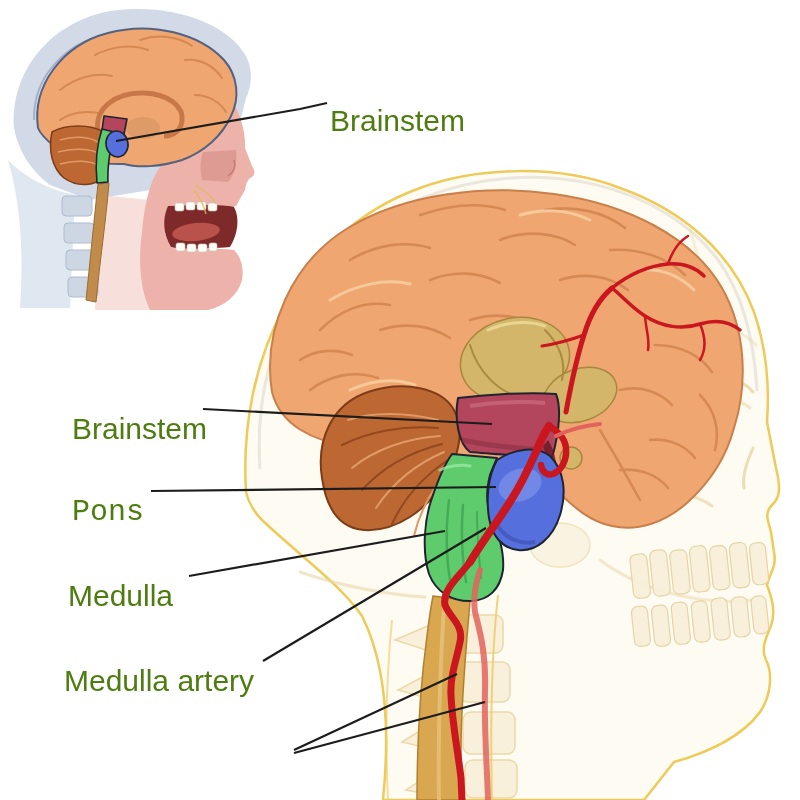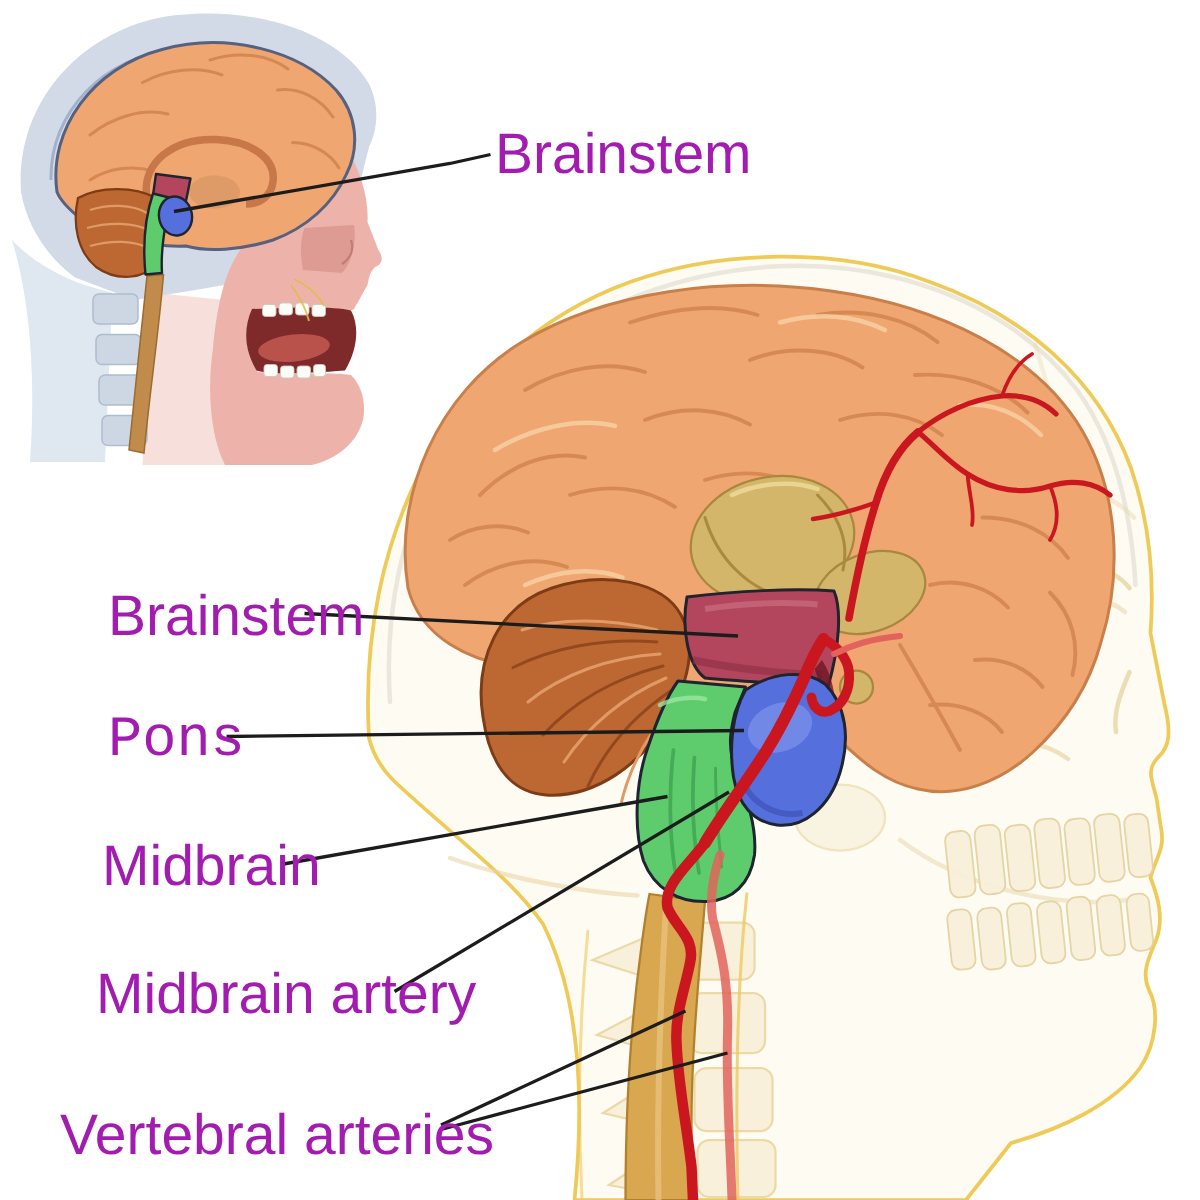--- a/index.html
+++ b/index.html
@@ -1,20 +1,20 @@
 <!DOCTYPE html>
 <html><head>
 <meta charset="utf-8">
 <style>
   html,body{margin:0;padding:0;background:#fff;}
   #stage{position:relative;width:800px;height:800px;background:#ffffff;overflow:hidden;
          font-family:"Liberation Sans", sans-serif;}
   #art{position:absolute;left:0;top:0;}
-  .label{position:absolute;font-size:38px;line-height:34px;color:#a21caf;white-space:nowrap;
-         font-family:"Liberation Sans", sans-serif;}
+  .label{position:absolute;font-size:30px;line-height:34px;color:#4d7c0f;white-space:nowrap;
+         font-family:"Liberation Sans", sans-serif;margin-top:18px;}
 </style>
 </head>
 <body>
 
 <div id="stage">
 
 <svg id="art" width="800" height="800" viewBox="0 0 800 800">
 
   <g>
 
@@ -257,16 +257,15 @@
     <line x1="189" y1="576" x2="445" y2="531"></line>
     <line x1="263" y1="661" x2="486" y2="528"></line>
     <line x1="294" y1="750" x2="457" y2="674"></line>
     <line x1="294" y1="753" x2="485" y2="702"></line>
   </g>
 </svg>
 
   <div class="label" style="left:330px;top:86px;">Brainstem</div>
   <div class="label" style="left:72px;top:394px;">Brainstem</div>
   <div class="label" style="left:72px;top:477px;font-family:Liberation Mono, monospace;">Pons</div>
-  <div class="label" style="left:68px;top:561px;">Midbrain</div>
-  <div class="label" style="left:64px;top:646px;">Midbrain artery</div>
-  <div class="label" style="left:40px;top:740px;">Vertebral arteries</div>
+  <div class="label" style="left:68px;top:561px;">Medulla</div>
+  <div class="label" style="left:64px;top:646px;">Medulla artery</div>
 </div>
 
 </body></html>

